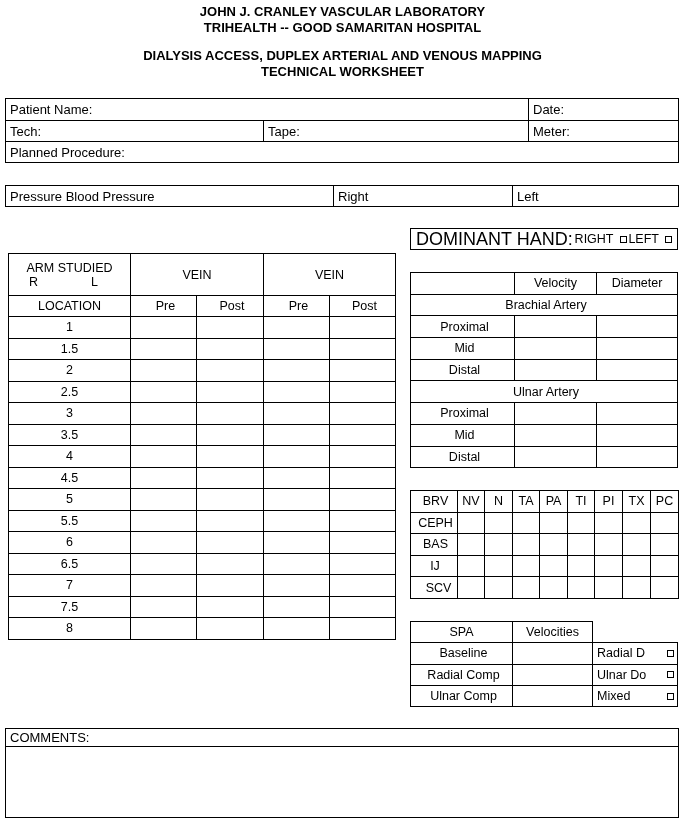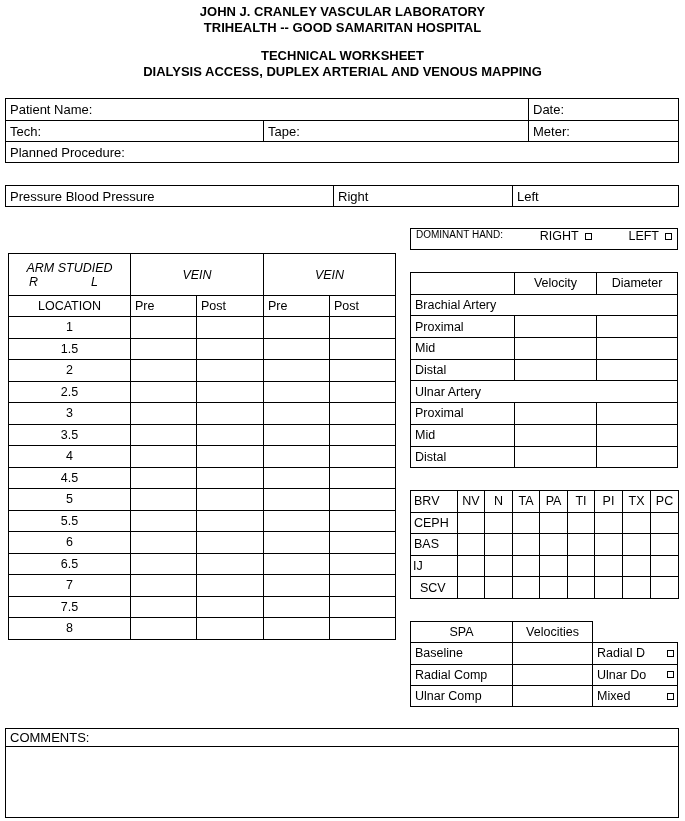--- a/index.html
+++ b/index.html
@@ -2,30 +2,30 @@
 <html><head>
 <meta charset="utf-8">
 <style>
   * { box-sizing: border-box; }
   html,body { margin:0; padding:0; background:#fff; }
   body { font-family:"Liberation Sans","DejaVu Sans",sans-serif; color:#000; }
   .page { position:relative; width:685px; height:821px; background:#fff; overflow:hidden; }
   .abs { position:absolute; }
   .hdr { left:0; right:0; text-align:center; font-weight:bold; font-size:13px; line-height:15.5px; }
   .box { border:1px solid #000; }
-  .frow { display:flex; align-items:flex-start; }
+  .frow { display:flex; align-items:center; }
   .cell { padding-left:4px; height:100%; display:flex; align-items:center; font-size:13px; }
   .bl { border-left:1px solid #000; }
   .bt { border-top:1px solid #000; }
   table { border-collapse:collapse; table-layout:fixed; }
   td { border:1px solid #000; font-size:12.5px; padding:0; vertical-align:middle; overflow:hidden; }
   td.ctr { text-align:center; }
-  td.lbl { padding-left:4px; text-align:left;margin-left:39px; }
+  td.lbl { padding-left:4px; text-align:center;margin-left:39px; }
   .armtbl tr { height:21.5px; }
-  .armtbl tr.hdrA { height:42px;font-style:italic; }
+  .armtbl tr.hdrA { height:42px; }
   .armtbl tr.hdrB { height:21px; }
   .arttbl tr { height:21.7px; }
   .brvtbl tr { height:21.6px; }
   .spatbl tr { height:21.3px; }
   .rl-row { display:flex; justify-content:space-between; padding:0 32px 0 20px; }
   .checkbox { display:inline-block; width:7px; height:7px; border:1px solid #000; background:#fff; flex:0 0 auto; }
   .dh-group { display:flex; align-items:center; gap:6px; font-size:12.5px; }
   .ghost { border-top:none; border-right:none; }
   .optwrap { display:flex; align-items:center; padding:0 3px 0 4px; }
   .optwrap .checkbox { margin-left:auto; }
@@ -34,22 +34,22 @@
 </head>
 <body>
 
 <div class="page">
 
   <div class="abs hdr" style="top:4px">
     <div>JOHN J. CRANLEY VASCULAR LABORATORY</div>
     <div>TRIHEALTH -- GOOD SAMARITAN HOSPITAL</div>
   </div>
   <div class="abs hdr" style="top:48px">
+    <div>DIALYSIS ACCESS, DUPLEX ARTERIAL AND VENOUS MAPPING</div>
     <div>TECHNICAL WORKSHEET</div>
-    <div>DIALYSIS ACCESS, DUPLEX ARTERIAL AND VENOUS MAPPING</div>
   </div>
 
   <div class="abs box" style="top:98px;left:5px;width:674px">
     <div class="frow" style="height:21px">
       <div class="cell" style="width:522px">
         <span>Patient Name:</span>
       </div>
       <div class="cell bl" style="flex:1">
         <span>Date:</span>
       </div>
@@ -78,21 +78,21 @@
     </div>
     <div class="cell bl" style="width:179px">
       <span>Right</span>
     </div>
     <div class="cell bl" style="flex:1">
       <span>Left</span>
     </div>
   </div>
 
   <div class="abs box frow" style="top:228px;left:410px;width:268px;height:22px;padding:0 5px;justify-content:space-between">
-    <span style="font-size:10px">DOMINANT HAND:</span>
+    <span style="font-size:18px">DOMINANT HAND:</span>
     <span class="dh-group">
       <span>RIGHT</span>
       <span class="checkbox"></span>
     </span>
     <span class="dh-group">
       <span>LEFT</span>
       <span class="checkbox"></span>
     </span>
   </div>
 

